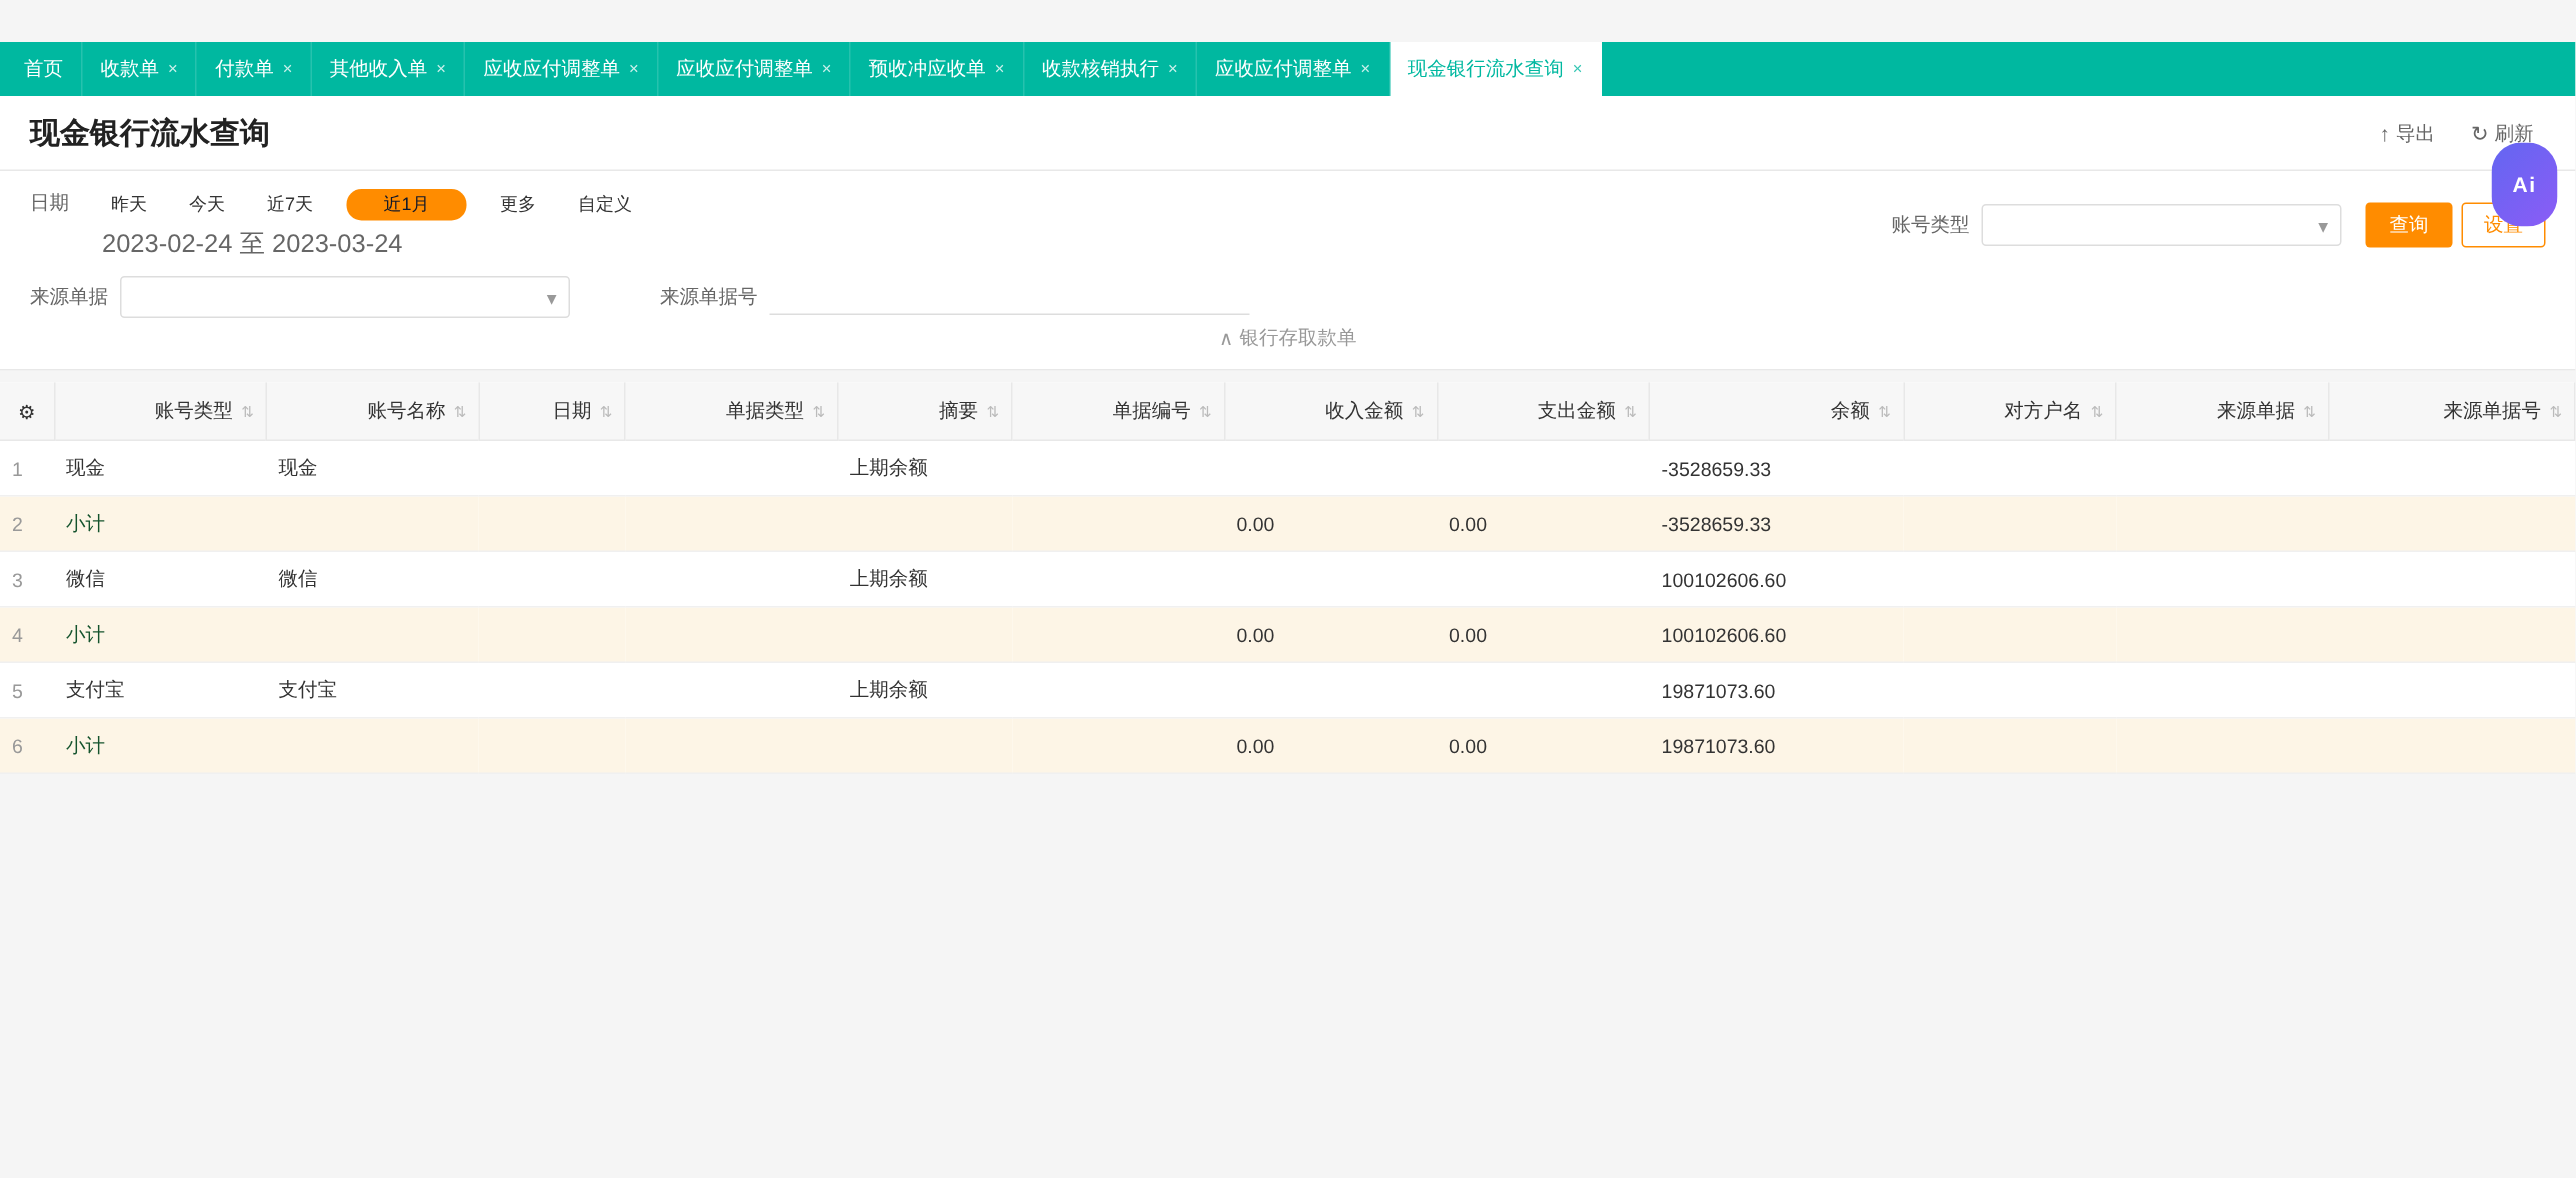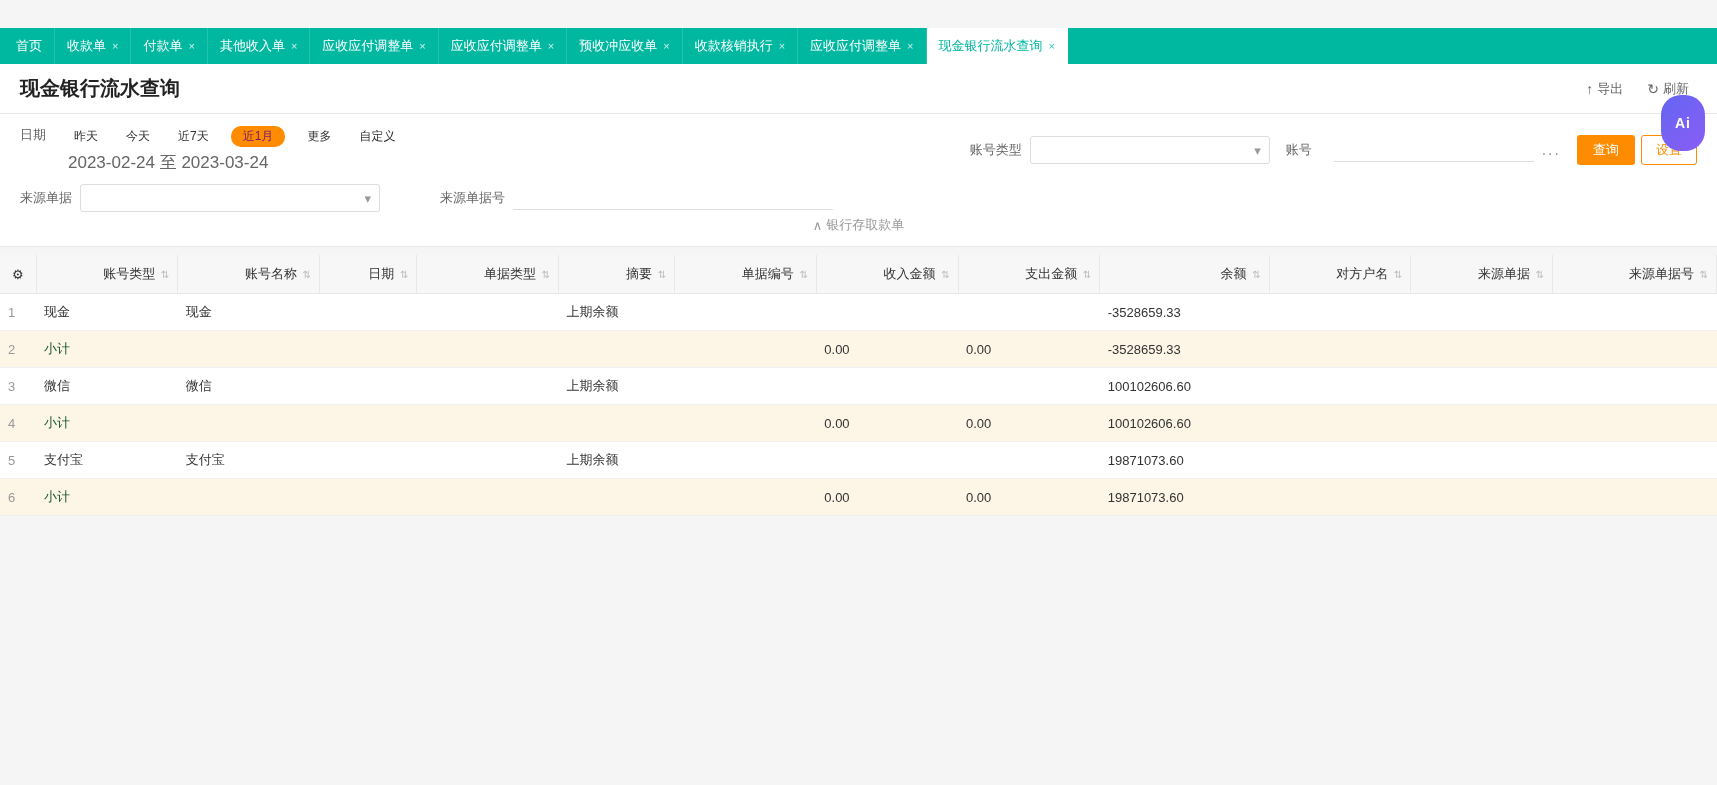--- a/index.html
+++ b/index.html
@@ -63,23 +63,23 @@
       gap: 16px;
       margin-bottom: 10px;
     }
     .filter-label { color: #666; white-space: nowrap; min-width: 40px; }
     .filter-date-options { display: flex; align-items: center; gap: 16px; }
     .date-opt {
       color: #333; cursor: pointer; padding: 2px 6px; border-radius: 3px; font-size: 12px;
     }
     .date-opt.active {
       background: #ff8c00;
-      color: #701a75;
+      color: #0f172a;
       border-radius: 10px;
-      padding: 2px 12px;
+      padding: 2px 25px;
     }
     .date-range { color: #666; font-size: 17px; }
     .filter-select {
       border: 1px solid #ddd;
       border-radius: 3px;
       padding: 4px 8px;
       min-width: 160px;
       height: 28px;
       display: flex;
       align-items: center;
@@ -251,25 +251,20 @@
     <div style="flex:1;"></div>
 
     <div style="display:flex;align-items:center;gap:8px;min-width:300px;">
       <span class="filter-label">账号类型</span>
       <div class="filter-select" style="flex:1;">
         <span></span>
         <span style="color:#999;">▾</span>
       </div>
     </div>
 
-    <div style="display:flex;align-items:center;gap:8px;min-width:260px;">
-      <span class="filter-label">账号</span>
-      <input class="filter-input" style="flex: 1 1 0%;">
-      <span class="dots-btn">...</span>
-    </div>
 
     <div class="btn-col">
       <button class="query-btn">查询</button>
       <button class="settings-btn">设置</button>
     </div>
   </div>
 
   <div class="filter-second-row">
     <div style="display:flex;align-items:center;gap:8px;">
       <span class="filter-label">来源单据</span>

